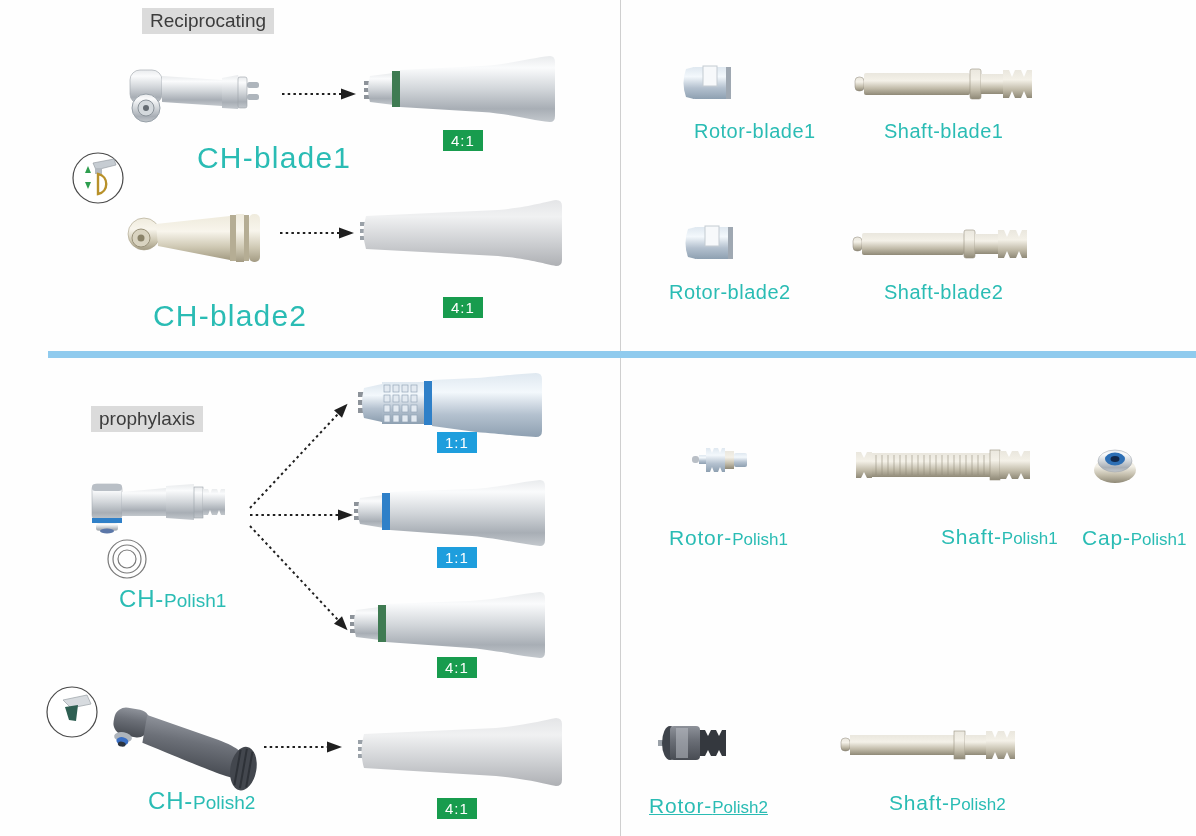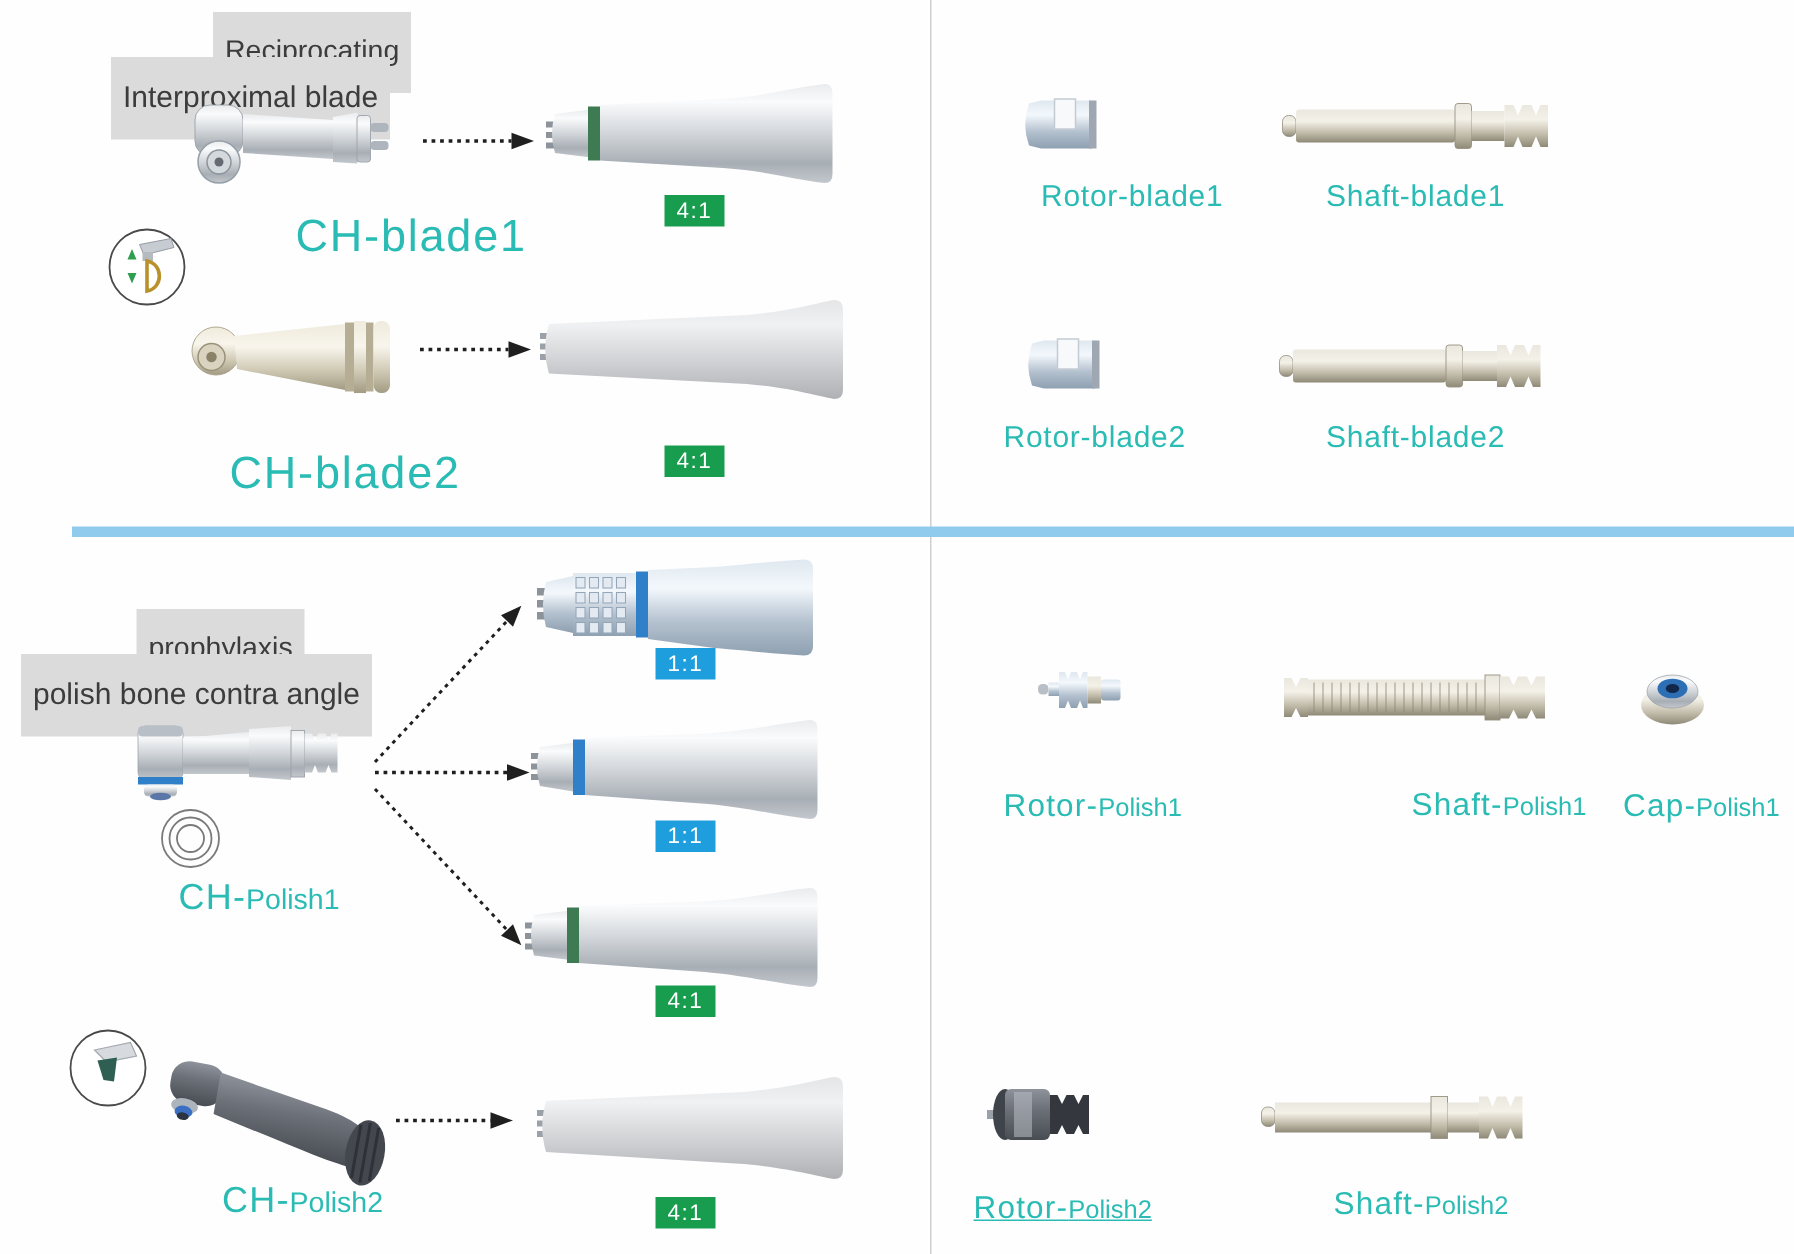--- a/index.html
+++ b/index.html
@@ -1,20 +1,20 @@
 <!DOCTYPE html>
 <html style="--teal-label: #2ABCB4; --green-badge: #189C4E; --blue-badge: #1E9EDD; --tag-bg: #DBDBDB; --tag-text: #3C3C3C; --divider-blue: #90CBEE;"><head>
 <meta charset="utf-8">
 <style>
   html,body{margin:0;padding:0;background:#fff;}
   #stage{position:relative;width:1196px;height:836px;background:#fefefe;overflow:hidden;
          font-family:"Liberation Sans", sans-serif;}
   .abs{position:absolute;}
   .tag{background:var(--tag-bg,#DBDBDB);color:var(--tag-text,#3C3C3C);
-       font-size:20px;padding:16px 8px;white-space:nowrap;}
+       font-size:20px;padding:2px 8px;white-space:nowrap;}
   .tag.sm{font-size:19px;}
   .teal{color:var(--teal-label,#2ABCB4);white-space:nowrap;}
   .hp-label{font-size:30px;letter-spacing:1.2px;}
   .part-label{font-size:20px;letter-spacing:0.5px;}
   .pfx{font-size:21px;letter-spacing:0.8px;}
   .sfx{font-size:17px;}
   .badge{color:#fff;font-size:15px;padding:2px 8px;letter-spacing:1px;white-space:nowrap;}
   .badge-green{background:var(--green-badge,#189C4E);}
   .badge-blue{background:var(--blue-badge,#1E9EDD);}
   .vline{width:1px;height:836px;background:#CFCFCF;}
@@ -64,21 +64,20 @@
           <stop offset="0.4" stop-color="#6C7078"></stop>
         <stop offset="1" stop-color="#484C53"></stop>
       </linearGradient>
     </defs>
   </svg>
 
   <div class="abs vline" style="left:620px;top:0;"></div>
   <div class="abs blueline" style="left:48px;top:351px;width:1148px;"></div>
 
   <div class="abs tag sm" style="left:142px;top:8px;">Reciprocating</div>
-  <div class="abs tag" style="left:74px;top:38px;">Interproximal blade</div>
 
   <div class="abs" style="left:71px;top:151px;">
     <svg width="54" height="54" viewBox="0 0 54 54">
       <circle cx="27" cy="27" r="25" fill="#fff" stroke="#4A4A4A" stroke-width="1.2"></circle>
       <polygon points="22,12 43,8 45,14 25,19" fill="#C6CCD2" stroke="#8D939A" stroke-width="0.6"></polygon>
       <rect x="24" y="17" width="7" height="6" fill="#B4BAC0"></rect>
       <path d="M27,23 L27,43 C38,41 38,25 27,23 Z" fill="none" stroke="#B8912A" stroke-width="2.4"></path>
       <polygon points="14,22 20,22 17,15" fill="#2E9E4F"></polygon>
       <polygon points="14,31 20,31 17,38" fill="#2E9E4F"></polygon>
     </svg>
@@ -177,21 +176,20 @@
       <rect x="3" y="15" width="9" height="14" rx="4" fill="url(#metalN)" stroke="#8D8778" stroke-width="0.5"></rect>
       <rect x="12" y="11" width="102" height="22" rx="2" fill="url(#metalN)"></rect>
       <rect x="114" y="8" width="11" height="28" rx="2" fill="url(#metalN)" stroke="#97917F" stroke-width="0.6"></rect>
       <rect x="125" y="12" width="23" height="20" fill="url(#metalN)"></rect>
       <path d="M148,8 h6 l3,7 3,-7 h6 l3,7 3,-7 h5 v28 h-5 l-3,-7 -3,7 h-6 l-3,-7 -3,7 h-6 z" fill="url(#metalN)"></path>
     </svg>
   </div>
   <div class="abs teal part-label" style="left:884px;top:281px;">Shaft-blade2</div>
 
   <div class="abs tag sm" style="left:91px;top:406px;">prophylaxis</div>
-  <div class="abs tag" style="left:14px;top:436px;">polish bone contra angle</div>
 
   <div class="abs" style="left:86px;top:476px;">
     <svg width="145" height="66" viewBox="0 0 145 66">
       <rect x="6" y="8" width="30" height="36" rx="5" fill="url(#metalV)" stroke="#9AA1A8" stroke-width="0.5"></rect>
       <rect x="6" y="8" width="30" height="7" rx="3" fill="#B9BFC6"></rect>
       <rect x="6" y="42" width="30" height="5" fill="#2F80C8"></rect>
       <rect x="10" y="47" width="22" height="8" rx="3" fill="url(#metalV)"></rect>
       <ellipse cx="21" cy="55" rx="7" ry="2.5" fill="#5B77A8"></ellipse>
       <polygon points="36,16 80,12 80,40 36,40" fill="url(#metalV)"></polygon>
       <polygon points="80,10 108,8 108,44 80,42" fill="url(#metalV)"></polygon>

